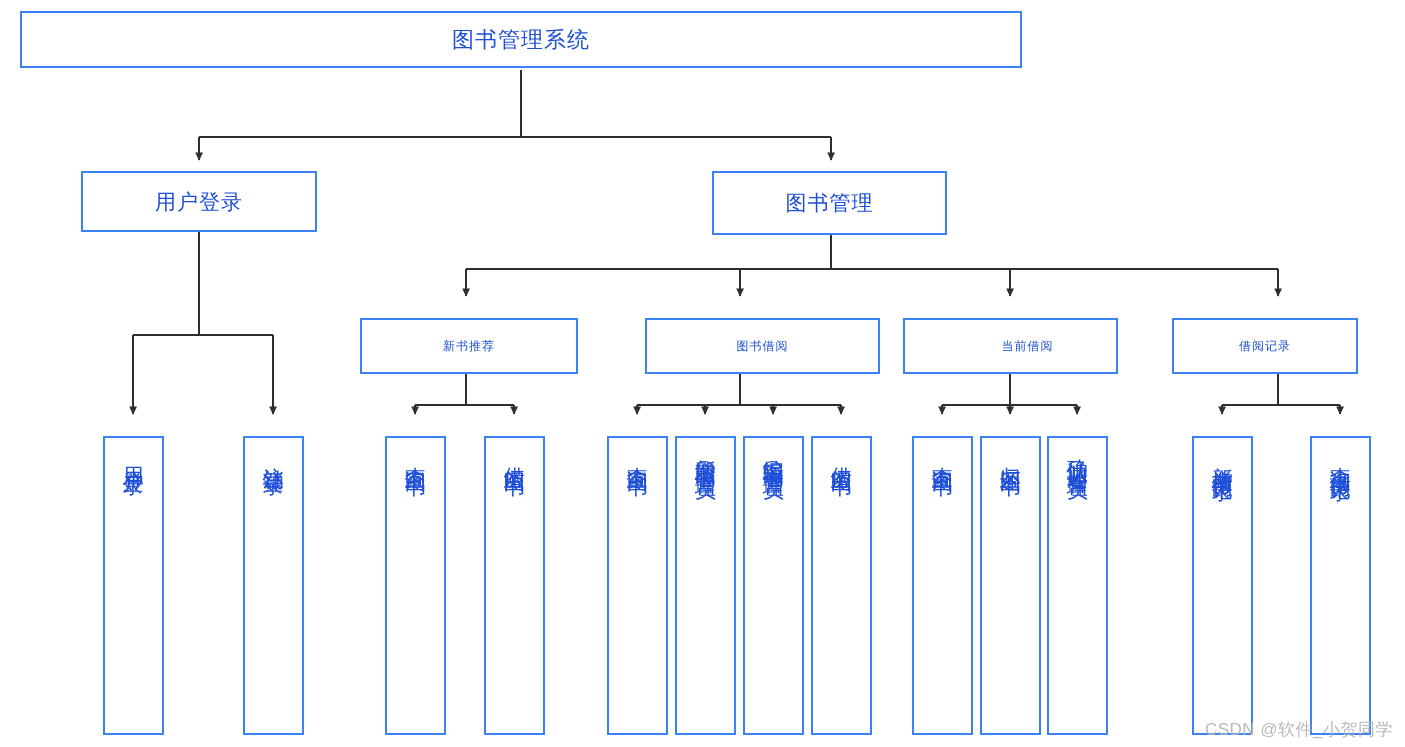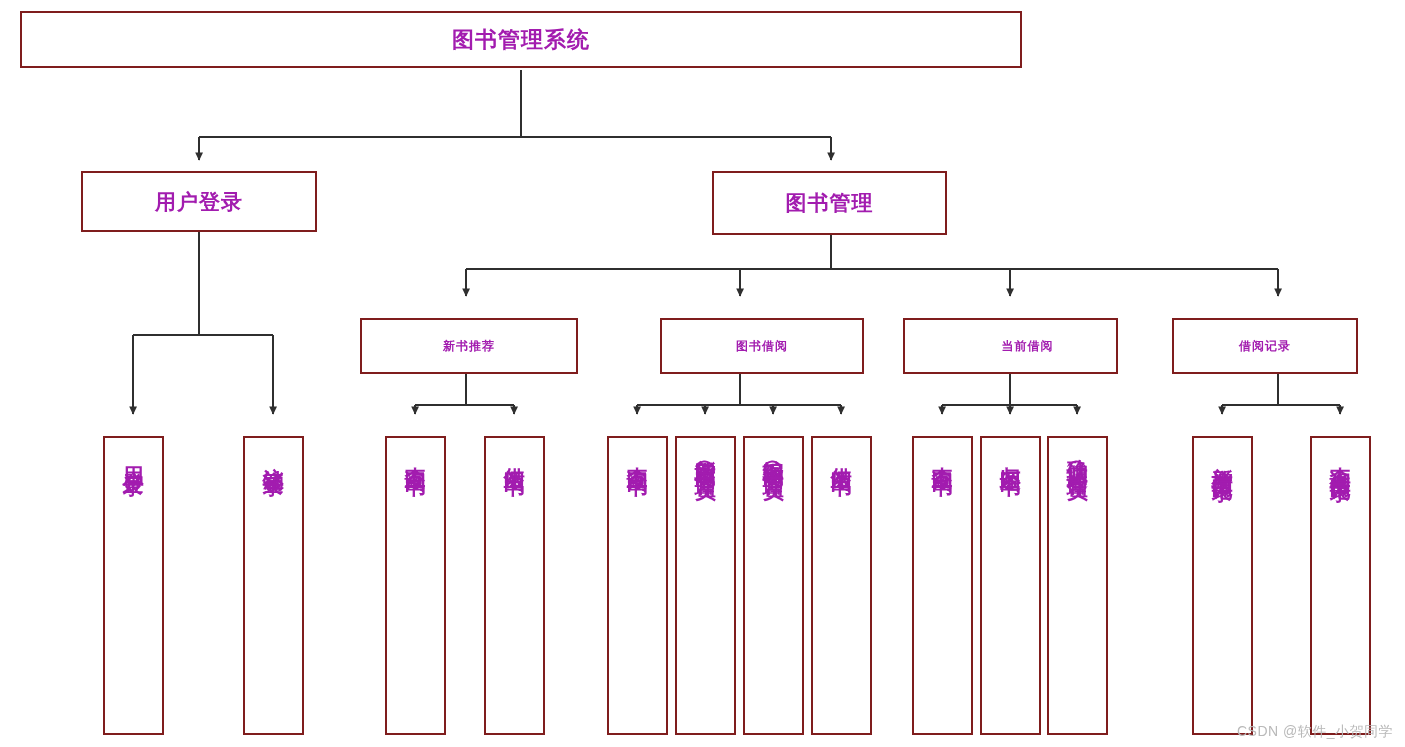--- a/index.html
+++ b/index.html
@@ -20,27 +20,26 @@
     position:absolute;
     left:0; top:0;
     width:1405px; height:747px;
     pointer-events:none;
   }
   
   .node{
     position:absolute;
     box-sizing:border-box;
     background:#ffffff;
-    border:2px solid #7f1d1d;
+    border:2px solid #3b82f6;
     display:flex;
     align-items:center;
     justify-content:center;
-    color:#a21caf;
+    color:#1d4ed8;
     letter-spacing:1px;
-    font-weight:bold;
   }
   .node.root{
     font-size:22px;
   }
   .node.level2{
     font-size:21px;
   }
   .node.level3{
     font-size:12px;
   }
@@ -60,21 +59,21 @@
     display:block;
   }
   
   .node.leaf.tall{
     padding-top:4px;
   }
   .watermark{
     position:absolute;
     right:12px;
     bottom:6px;
-    font-size:14px;
+    font-size:17px;
     color:#b9b9b9;
     letter-spacing:0.5px;
     white-space:nowrap;
     user-select:none;
   }
 </style>
 </head>
 <body>
 
 <div id="canvas">
@@ -139,21 +138,21 @@
   </div>
 
   <div class="node level2" style="left:712px; top:171px; width:235px; height:64px;">
     <span>图书管理</span>
   </div>
 
   <div class="node level3" style="left:360px; top:318px; width:218px; height:56px;">
     <span>新书推荐</span>
   </div>
 
-  <div class="node level3" style="left:660px; top:318px; width:204px; height:56px;">
+  <div class="node level3" style="left:645px; top:318px; width:235px; height:56px;">
     <span>图书借阅</span>
   </div>
 
   <div class="node level3" style="left:903px; top:318px; width:215px; height:56px;padding-left:34px;">
     <span>当前借阅</span>
   </div>
 
   <div class="node level3" style="left:1172px; top:318px; width:186px; height:56px;">
     <span>借阅记录</span>
   </div>

